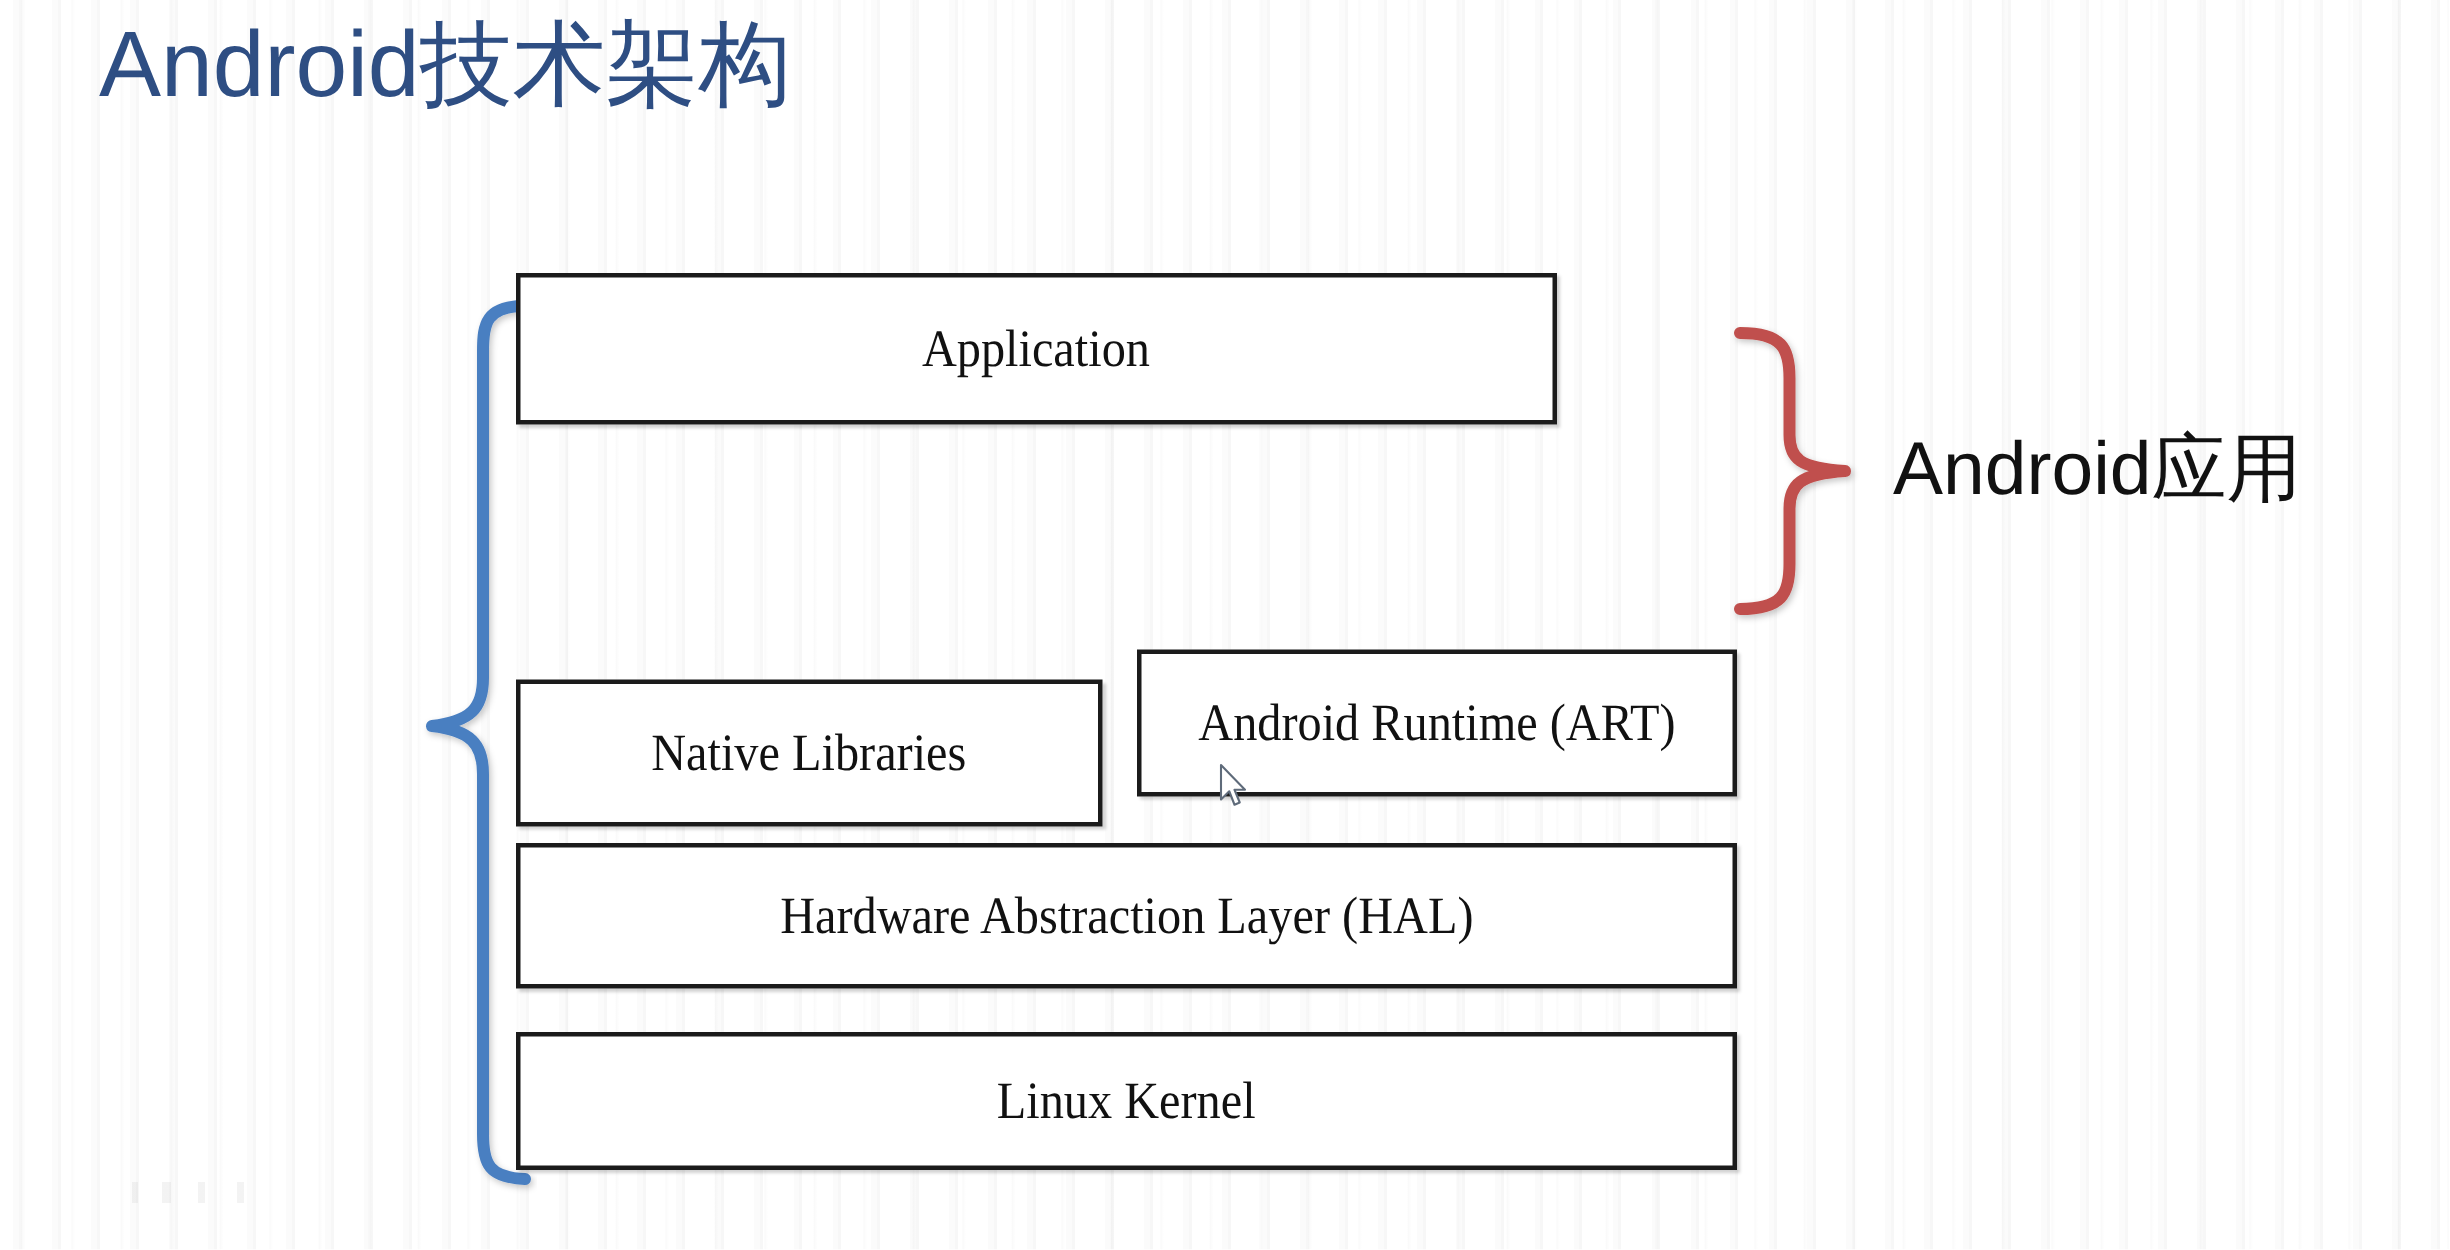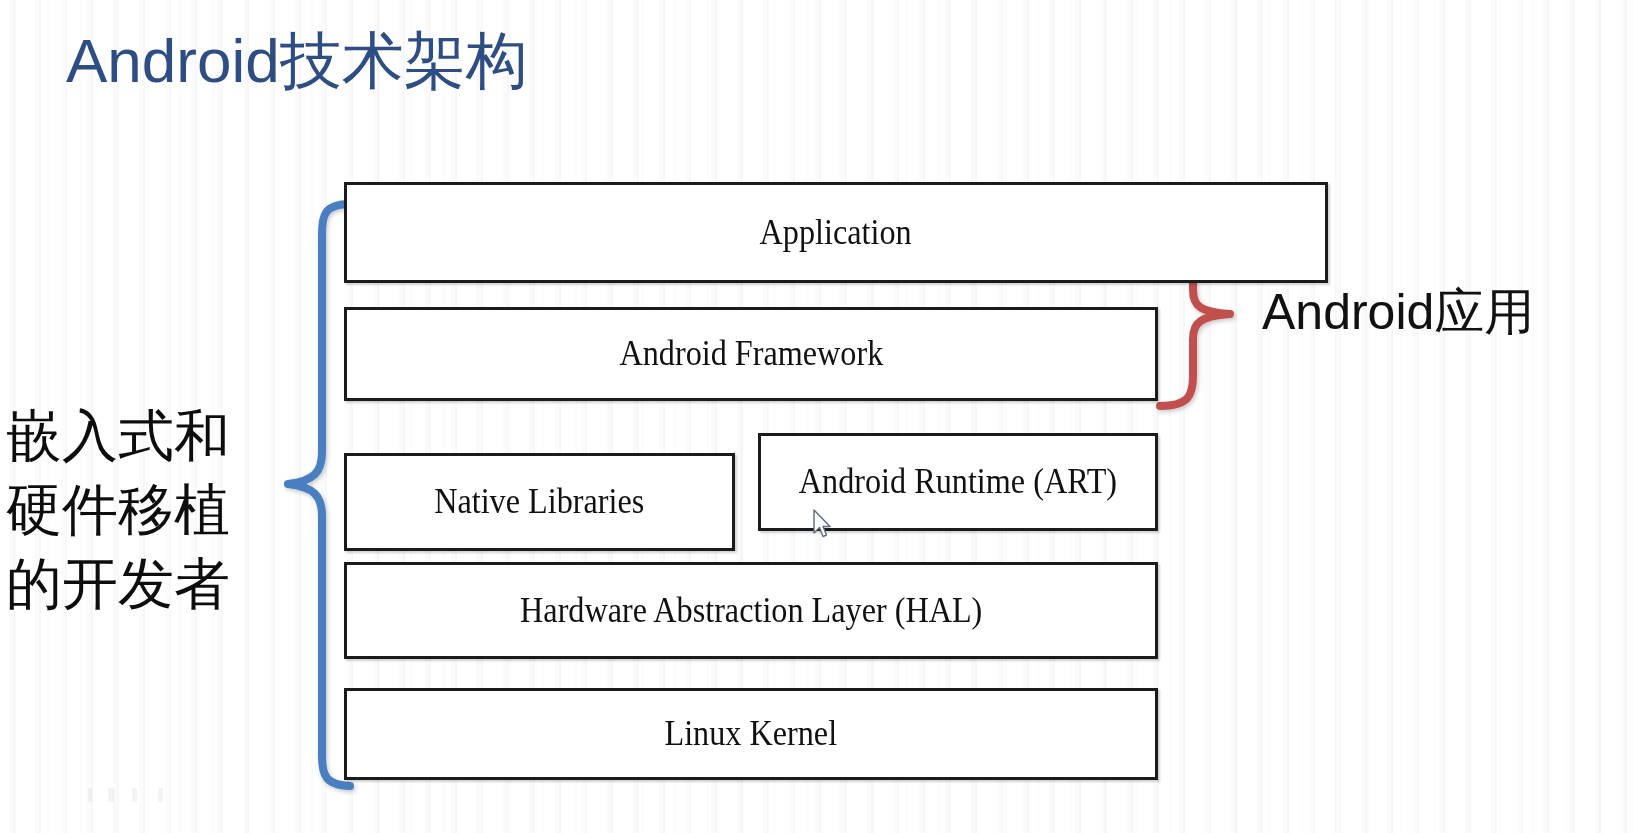--- a/index.html
+++ b/index.html
@@ -40,21 +40,20 @@
   #title {
     position: absolute;
     left: 66px;
     top: 8px;
     font-family: "Liberation Sans", sans-serif;
     font-size: 62px;
     line-height: 1.15;
     letter-spacing: 0px;
     color: #2e4e83;
     white-space: nowrap;
-    margin-top: 17px;
   }
 
   
   .layer-box {
     position: absolute;
     box-sizing: border-box;
     border: 3px solid #1b1b1b;
     background: #ffffff;
     display: flex;
     align-items: center;
@@ -62,21 +61,21 @@
     box-shadow: 2px 2px 2px rgba(0,0,0,0.18);
   }
   .layer-label {
     font-family: "Liberation Serif", serif;
     font-size: 35px;
     color: #111111;
     white-space: nowrap;
     transform: scaleX(0.92);
   }
 
-  #box-application       { left: 344px; top: 182px;  width: 984px; height: 101px; justify-content: center; }
+  #box-application       { left: 344px; top: 182px;  width: 694px; height: 101px; justify-content: center; }
   #box-android-framework { left: 344px; top: 307px;  width: 814px; height:  94px; }
   #box-native-libraries  { left: 344px; top: 453px;  width: 391px; height:  98px; }
   #box-android-runtime   { left: 758px; top: 433px;  width: 400px; height:  98px; text-align: right; }
   #box-hal               { left: 344px; top: 562px;  width: 814px; height:  97px; justify-content: center; }
   #box-linux-kernel      { left: 344px; top: 688px;  width: 814px; height:  92px; }
 
   
   .brace {
     position: absolute;
     pointer-events: none;
@@ -172,45 +171,37 @@
              C 45,106 52,112 82,114
              C 52,116 45,123 45,139
              L 45,176
              C 45,196 40,206 12,206" fill="none" stroke="#c0504d" stroke-width="8" stroke-linecap="round" stroke-linejoin="round" filter="url(#softshadow-r)"></path>
   </svg>
 
   <div class="layer-box" id="box-application">
     <span class="layer-label">Application</span>
   </div>
 
-  <div class="layer-box" id="box-android-framework">
-    <span class="layer-label">Android Framework</span>
-  </div>
 
   <div class="layer-box" id="box-native-libraries">
     <span class="layer-label">Native Libraries</span>
   </div>
 
   <div class="layer-box" id="box-android-runtime">
     <span class="layer-label">Android Runtime (ART)</span>
   </div>
 
   <div class="layer-box" id="box-hal">
     <span class="layer-label">Hardware Abstraction Layer (HAL)</span>
   </div>
 
   <div class="layer-box" id="box-linux-kernel">
     <span class="layer-label">Linux Kernel</span>
   </div>
 
-  <div id="annotation-left">
-    <span class="ann-line">嵌入式和</span>
-    <span class="ann-line">硬件移植</span>
-    <span class="ann-line">的开发者</span>
-  </div>
 
   <div id="annotation-right">
     <span class="ann-line">
       <span>Android</span><span class="cjk">应用</span>
     </span>
   </div>
 
   <svg id="mouse-cursor" viewBox="0 0 22 32">
     <path d="M 2,1 L 2,24 L 7.5,18.5 L 11,27.5 L 14.5,26 L 11,17.5 L 18,17.5 Z" fill="#ffffff" stroke="#5f6b7a" stroke-width="1.4" stroke-linejoin="round"></path>
   </svg>

